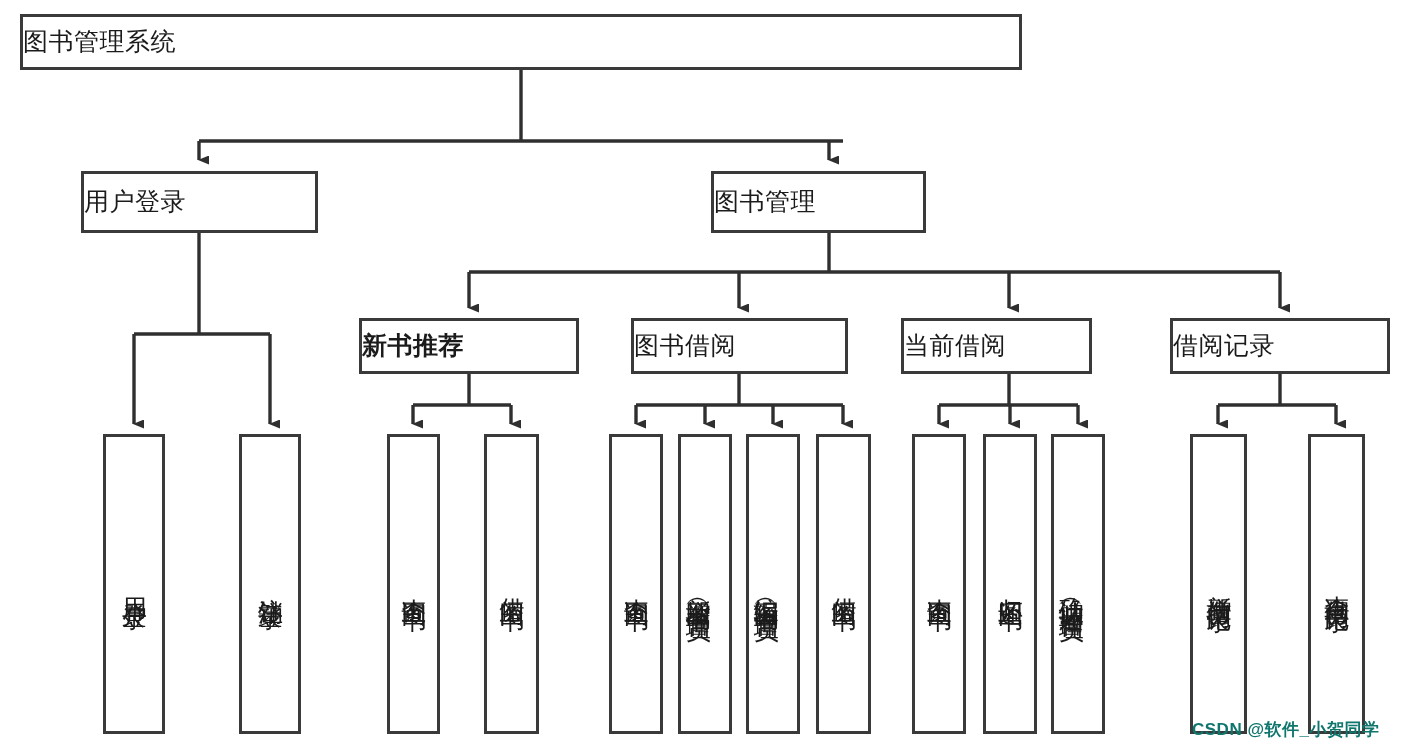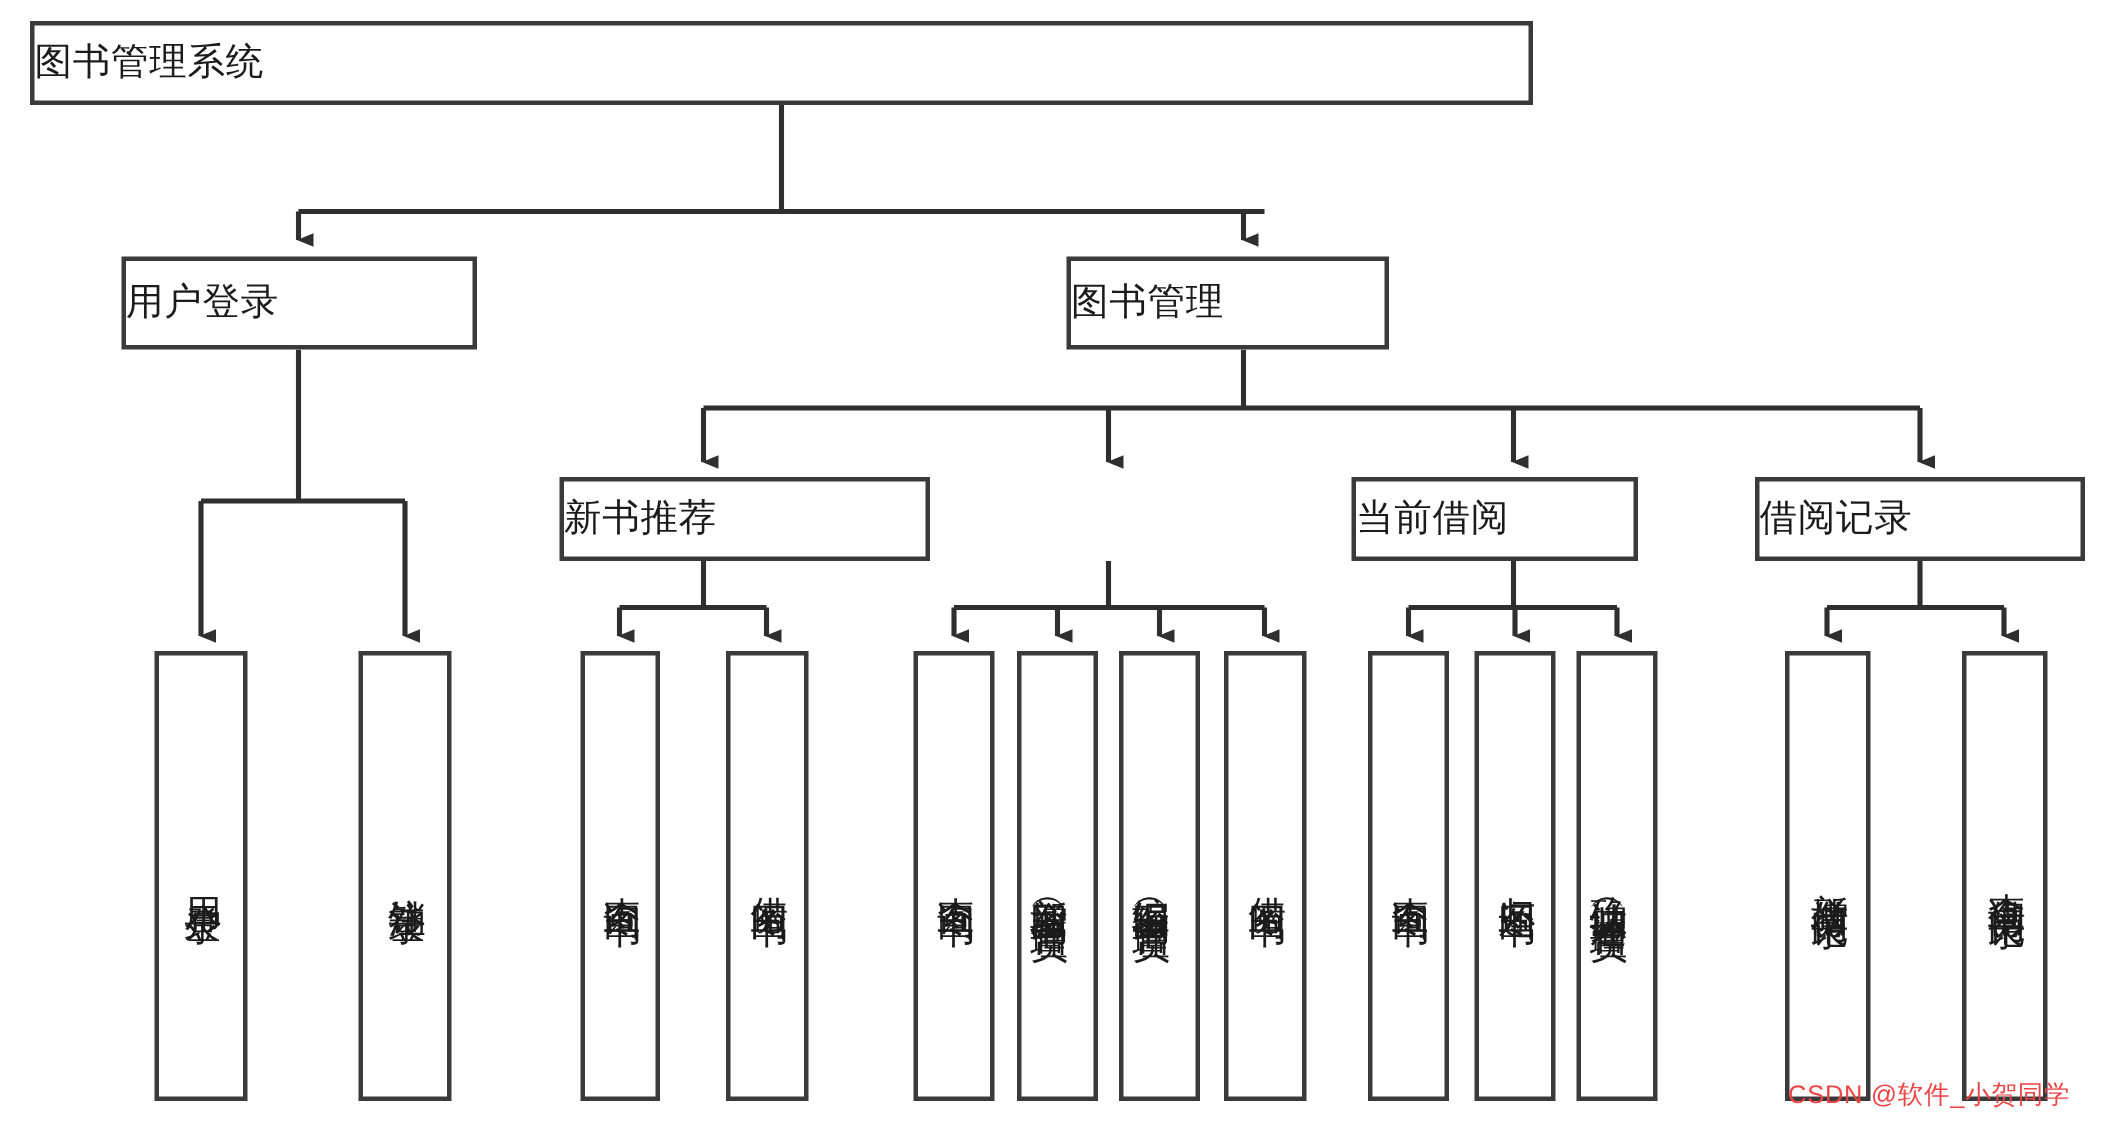--- a/index.html
+++ b/index.html
@@ -54,23 +54,24 @@
     letter-spacing: 3px;
     white-space: nowrap;
   }
   .node.vertical.center {
     justify-content: center;
     padding-top: 0;
   }
   .watermark {
     position: absolute;
     font-size: 17px;
-    color: #ef4444;
+    color: #0f766e;
     white-space: nowrap;
     letter-spacing: 0.5px;
+    font-weight: bold;
   }
 </style>
 </head>
 <body>
 
 <div id="canvas">
 
   <svg class="edges" viewBox="0 0 1405 747">
     <defs>
       <marker id="arrow" markerWidth="9" markerHeight="11" refX="4.5" refY="10" orient="auto" markerUnits="userSpaceOnUse">
@@ -125,22 +126,25 @@
     <span class="label">图书管理系统</span>
   </div>
 
   <div class="node" id="node-l2-0" style="left: 81px; top: 171px; width: 237px; height: 62px;">
     <span class="label">用户登录</span>
   </div>
   <div class="node" id="node-l2-1" style="left: 711px; top: 171px; width: 215px; height: 62px;">
     <span class="label">图书管理</span>
   </div>
 
-  <div class="node" id="node-l3-0" style="left: 373px; top: 318px; width: 247px; height: 56px;">
+  <div class="node" id="node-l3-0" style="left: 359px; top: 318px; width: 220px; height: 56px; font-weight: bold;">
     <span class="label">新书推荐</span>
+  </div>
+  <div class="node" id="node-l3-1" style="left: 631px; top: 318px; width: 217px; height: 56px;">
+    <span class="label">图书借阅</span>
   </div>
   <div class="node" id="node-l3-2" style="left: 901px; top: 318px; width: 191px; height: 56px;">
     <span class="label">当前借阅</span>
   </div>
   <div class="node" id="node-l3-3" style="left: 1170px; top: 318px; width: 220px; height: 56px;">
     <span class="label">借阅记录</span>
   </div>
 
   <div class="node vertical center" id="node-leaf-0" style="left: 103px; top: 434px; width: 62px; height: 300px;">
     <span class="label">用户登录</span>

